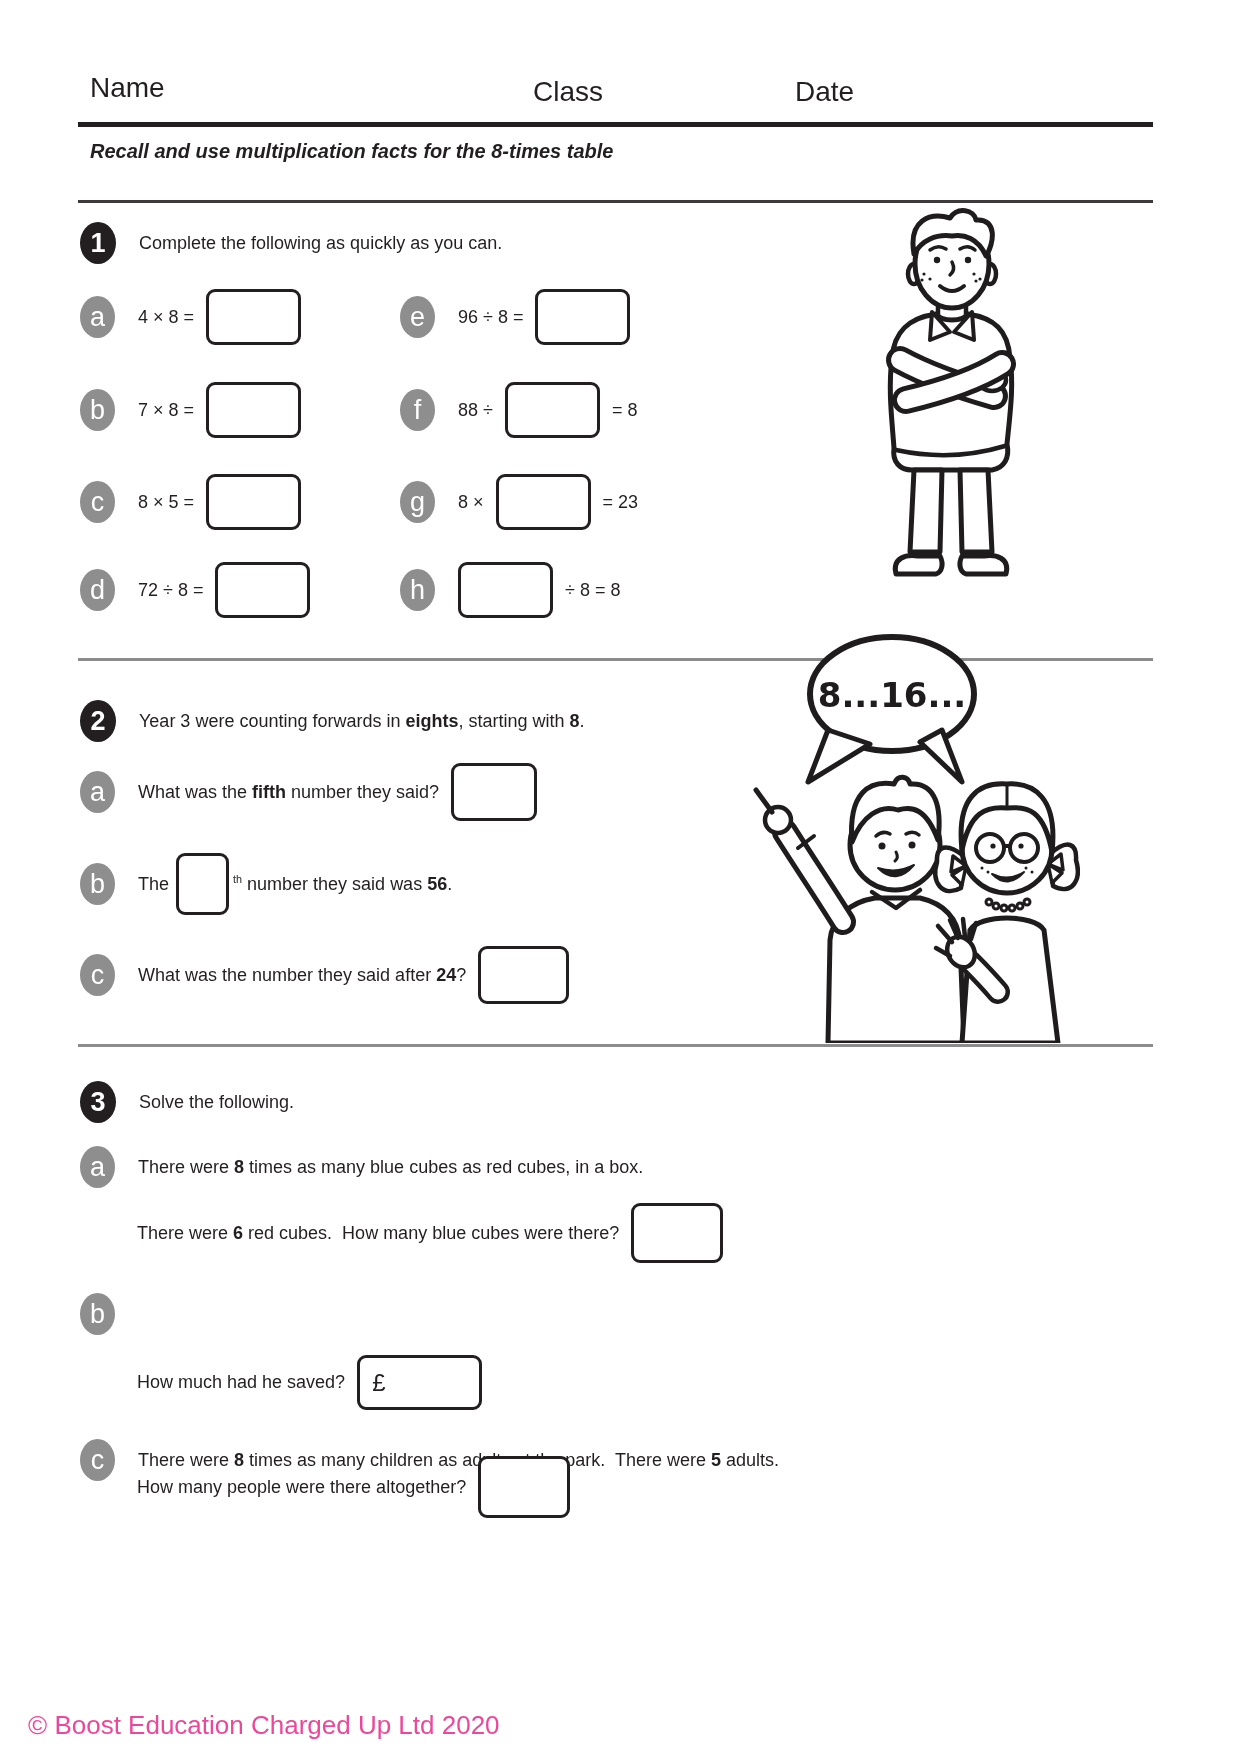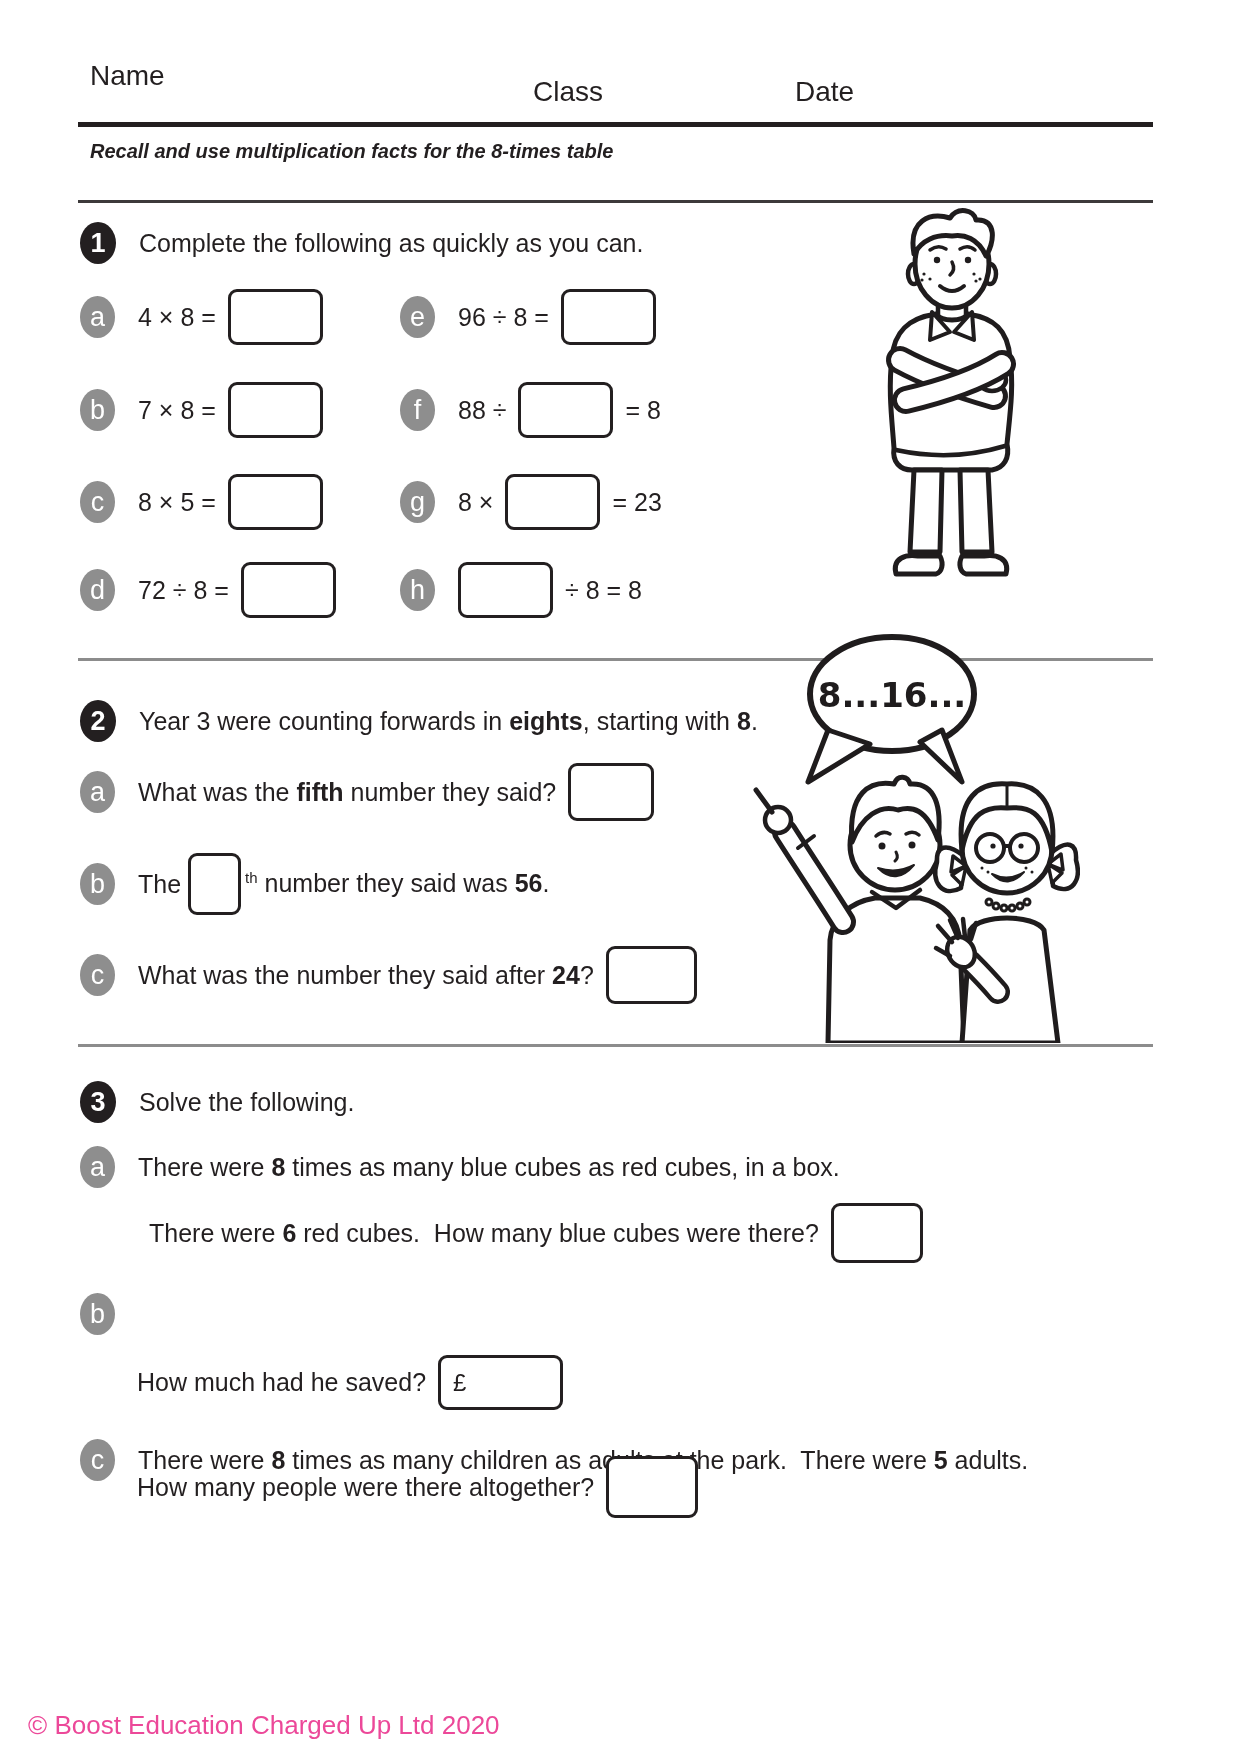--- a/index.html
+++ b/index.html
@@ -2,21 +2,21 @@
 <html><head>
 <meta charset="utf-8">
 <style>
   html,body { margin:0; padding:0; }
   body {
     width:1241px; height:1754px; position:relative; background:#ffffff;
     font-family:"Liberation Sans", sans-serif; color:#231f20; overflow:hidden;
   }
   .abs { position:absolute; }
   .row { position:absolute; display:flex; align-items:center; white-space:nowrap; }
-  .txt { font-size:25px; line-height:1.15; }
+  .txt { font-size:18px; line-height:1.15; }
   .txt b { font-weight:700; }
   .txt sup { font-size:0.60em; vertical-align:0.62em; }
   .label { font-size:28px; }
   .title { font-size:20px; font-weight:700;font-style:italic; }
   .badge-n {
     width:36px; height:42px; border-radius:50%; background:#231f20; color:#fff;
     font-weight:700; font-size:27px; display:flex; align-items:center; justify-content:center;
     flex:none; margin-right:23px;
   }
   .badge-l {
@@ -33,21 +33,21 @@
   .rule-thick { background:#231f20; }
   .rule-title { background:#3d3a3b; }
   .rule-div { background:#8c8c8c; }
   .currency-box { display:flex; align-items:center; padding-left:12px; font-size:24px; }
   svg text { font-family:"DejaVu Sans", sans-serif; font-weight:700; }
   .footer { font-size:26px; color:#ec4899; }
 </style>
 </head>
 <body>
 
-<div class="abs label" style="left:90px; top:60px;">Name</div>
+<div class="abs label" style="left:90px; top:72px;">Name</div>
 <div class="abs label" style="left:533px; top:76px;">Class</div>
 <div class="abs label" style="left:795px; top:76px;">Date</div>
 <div class="abs rule-thick" style="left:78px; top:122px; width:1075px; height:5px;"></div>
 <div class="abs title" style="left:90px; top:140px;">Recall and use multiplication facts for the 8-times table</div>
 <div class="abs rule-title" style="left:78px; top:200px; width:1075px; height:3px;"></div>
 
 <div class="row" style="left:80px; top:222px; height:42px;">
   <div class="badge-n">1</div>
   <span class="txt">Complete the following as quickly as you can.</span>
 </div>
@@ -229,21 +229,21 @@
 
 <div class="row" style="left:80px; top:1081px; height:42px;">
   <div class="badge-n">3</div>
   <span class="txt">Solve the following.</span>
 </div>
 
 <div class="row" style="left:80px; top:1146px; height:42px;">
   <div class="badge-l">a</div>
   <span class="txt">There were <b>8</b> times as many blue cubes as red cubes, in a box.</span>
 </div>
-<div class="row" style="left:149px; top:1203px; height:60px;">
+<div class="row" style="left:137px; top:1203px; height:60px;">
   <span class="txt">There were <b>6</b> red cubes.&nbsp; How many blue cubes were there?</span>
   <div class="abox" style="width:92px; height:60px;"></div>
 </div>
 
 <div class="row" style="left:80px; top:1293px; height:42px;">
   <div class="badge-l">b</div>
 </div>
 <div class="row" style="left:137px; top:1355px; height:55px;">
   <span class="txt">How much had he saved?</span>
   <div class="abox currency-box" style="width:125px; height:55px;">

